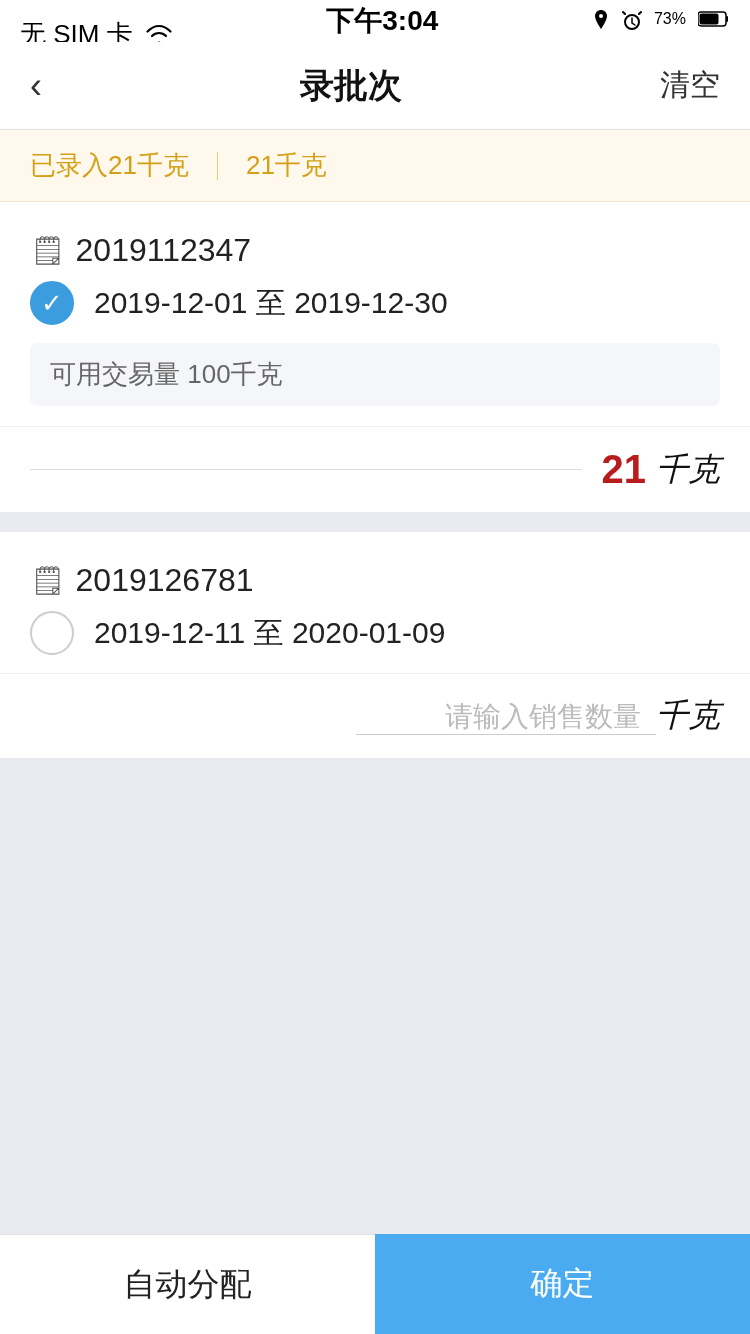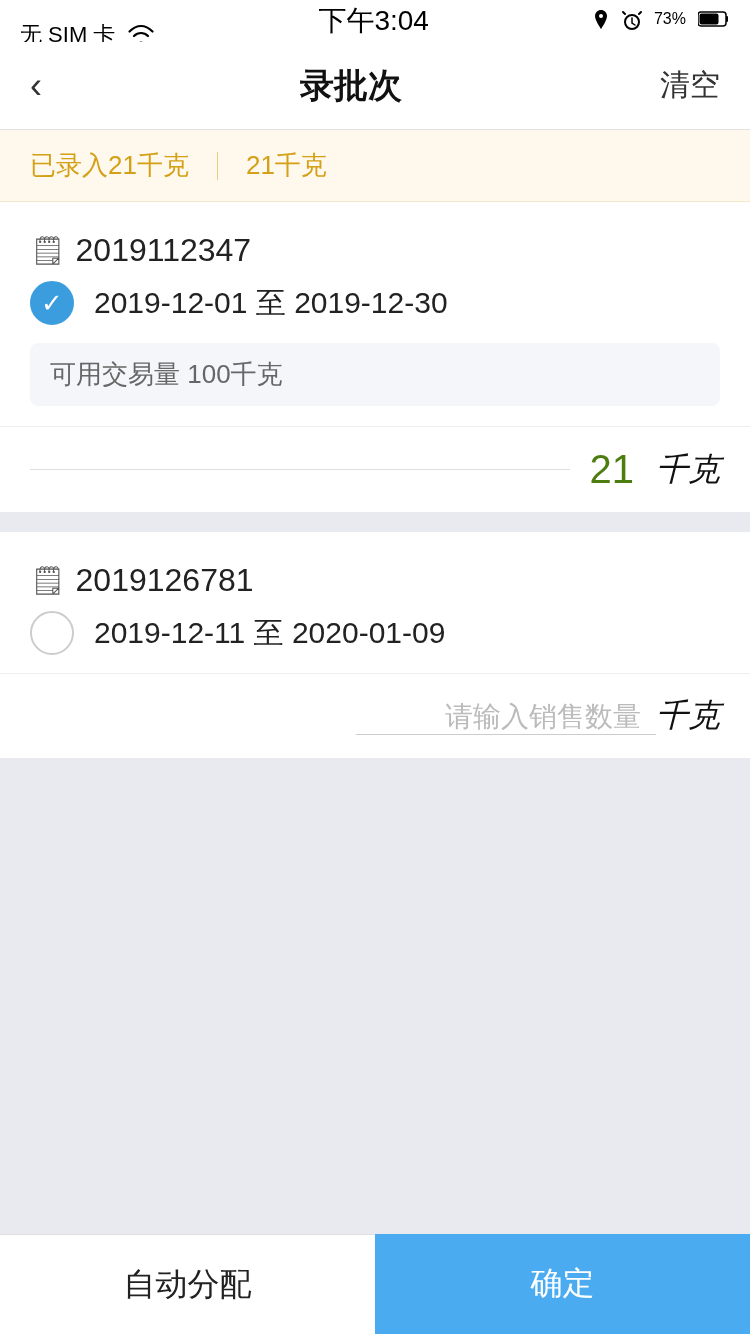--- a/index.html
+++ b/index.html
@@ -21,26 +21,26 @@
       align-items: center;
       justify-content: space-between;
       padding: 0 20px;
       font-size: 24px;
       color: #000;
     }
     .status-left {
       display: flex;
       align-items: center;
       gap: 12px;
-      font-size: 22px;
+      font-size: 26px;
       margin-top: 27px;
     }
     .status-center {
       font-size: 28px;
-      font-weight: 400;
+      font-weight: 700;
     }
     .status-right {
       display: flex;
       align-items: flex-start;
       gap: 12px;
       font-size: 16px;
     }
 
     
     .nav-bar {
@@ -154,23 +154,23 @@
     .quantity-row {
       display: flex;
       align-items: center;
       justify-content: flex-end;
       padding: 20px 30px;
       background: #fff;
       border-top: 1px solid #eee;
     }
     .quantity-value {
       font-size: 40px;
-      color: #4d7c0f;
-      font-weight: 400;
-      margin-right: 22px;
+      color: #b91c1c;
+      font-weight: 700;
+      margin-right: 10px;
     }
     .quantity-unit {
       font-size: 32px;
       color: #111;
       font-style: italic;
     }
     .quantity-input {
       background: transparent;
       border: none;
       border-bottom: 1px solid #ccc;

